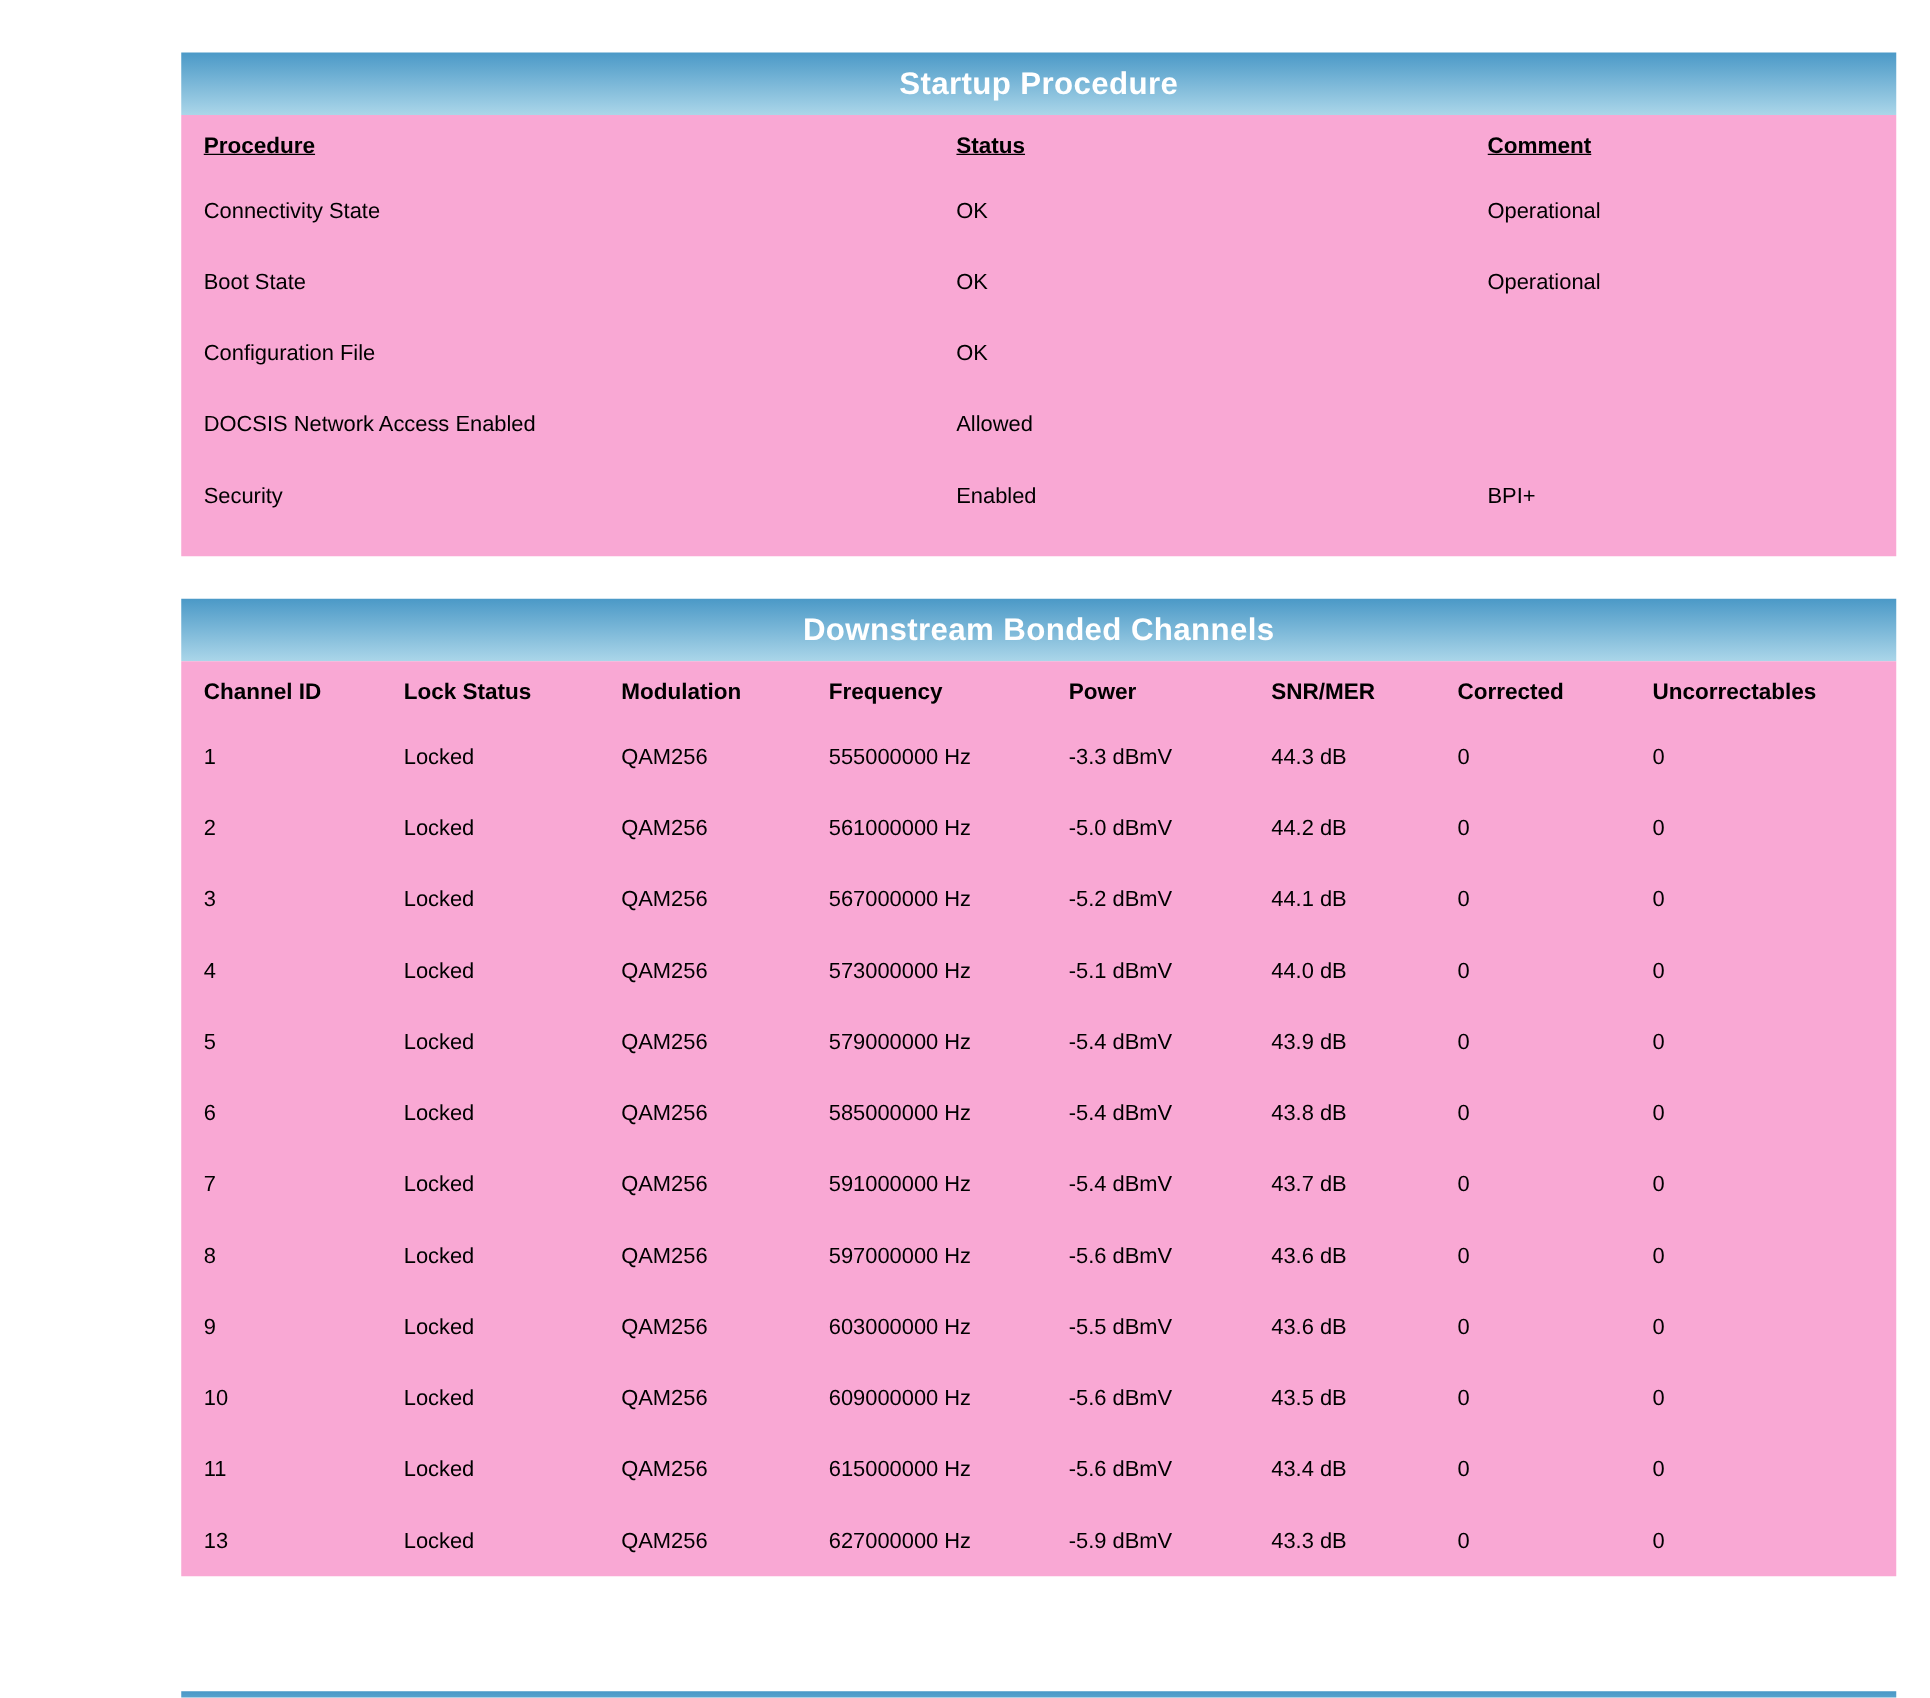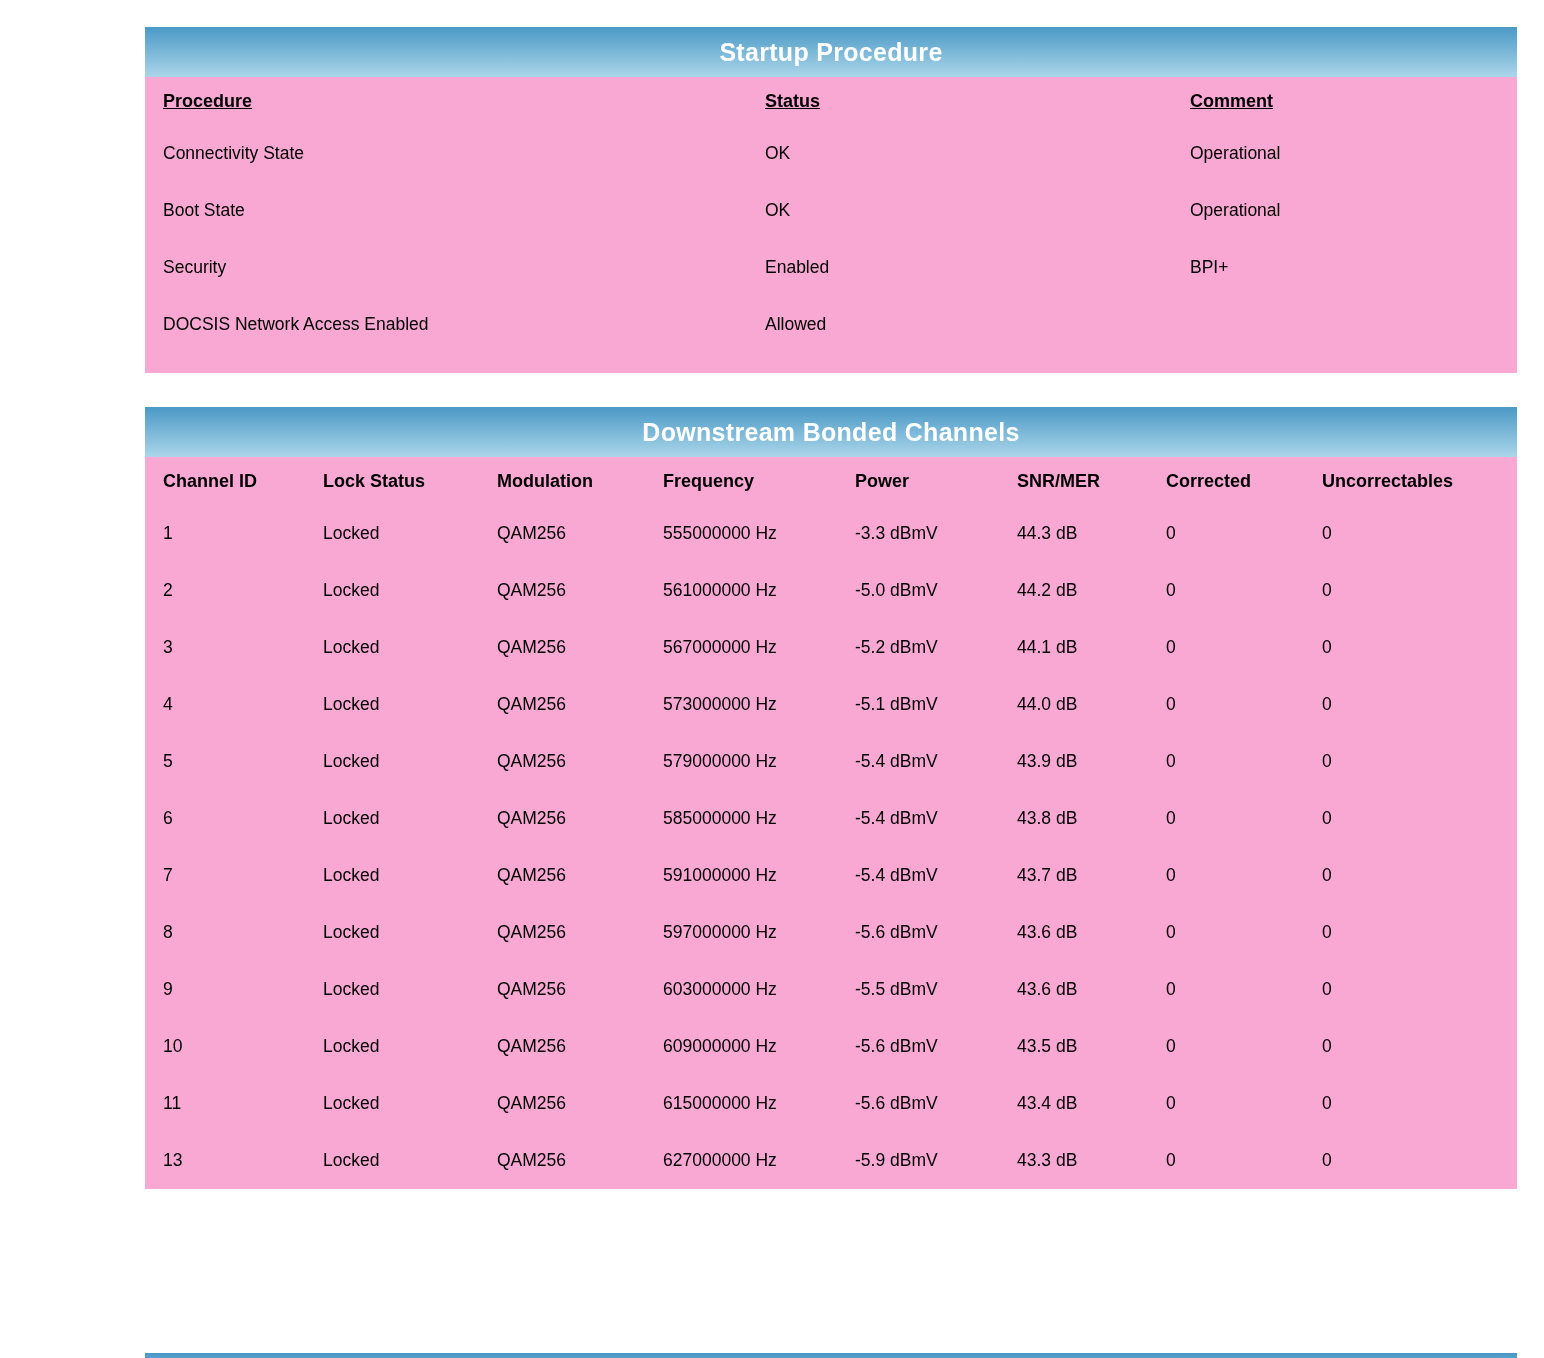--- a/index.html
+++ b/index.html
@@ -10,21 +10,21 @@
     width: 1544px;
     height: 1358px;
     overflow: hidden;
     position: relative;
     background: #ffffff;
     color: #000000;
     font-family: "Liberation Sans", sans-serif;
   }
   .page {
     box-sizing: border-box;
-    padding-top: 27px;
+    padding-top: 42px;
     width: 1544px;
     height: 1042px;
     position: relative;
   }
   .panel {
     margin-left: 145px;
     width: 1372px;
   }
   .panel-downstream {
     margin-top: 34px;
@@ -111,28 +111,33 @@
               <td>Connectivity State</td>
               <td>OK</td>
               <td>Operational</td>
             </tr>
             <tr>
               <td>Boot State</td>
               <td>OK</td>
               <td>Operational</td>
             </tr>
             <tr>
+              <td>Configuration File</td>
+              <td>OK</td>
+              <td></td>
+            </tr>
+            <tr>
+              <td>DOCSIS Network Access Enabled</td>
+              <td>Allowed</td>
+              <td></td>
+            </tr>
+            <tr>
               <td>Security</td>
               <td>Enabled</td>
               <td>BPI+</td>
-            </tr>
-            <tr>
-              <td>DOCSIS Network Access Enabled</td>
-              <td>Allowed</td>
-              <td></td>
             </tr>
           </tbody>
       </table>
     </div>
   </section>
 
   <section class="panel panel-downstream">
     <div class="bar">
       <span class="bar-title">Downstream Bonded Channels</span>
     </div>

